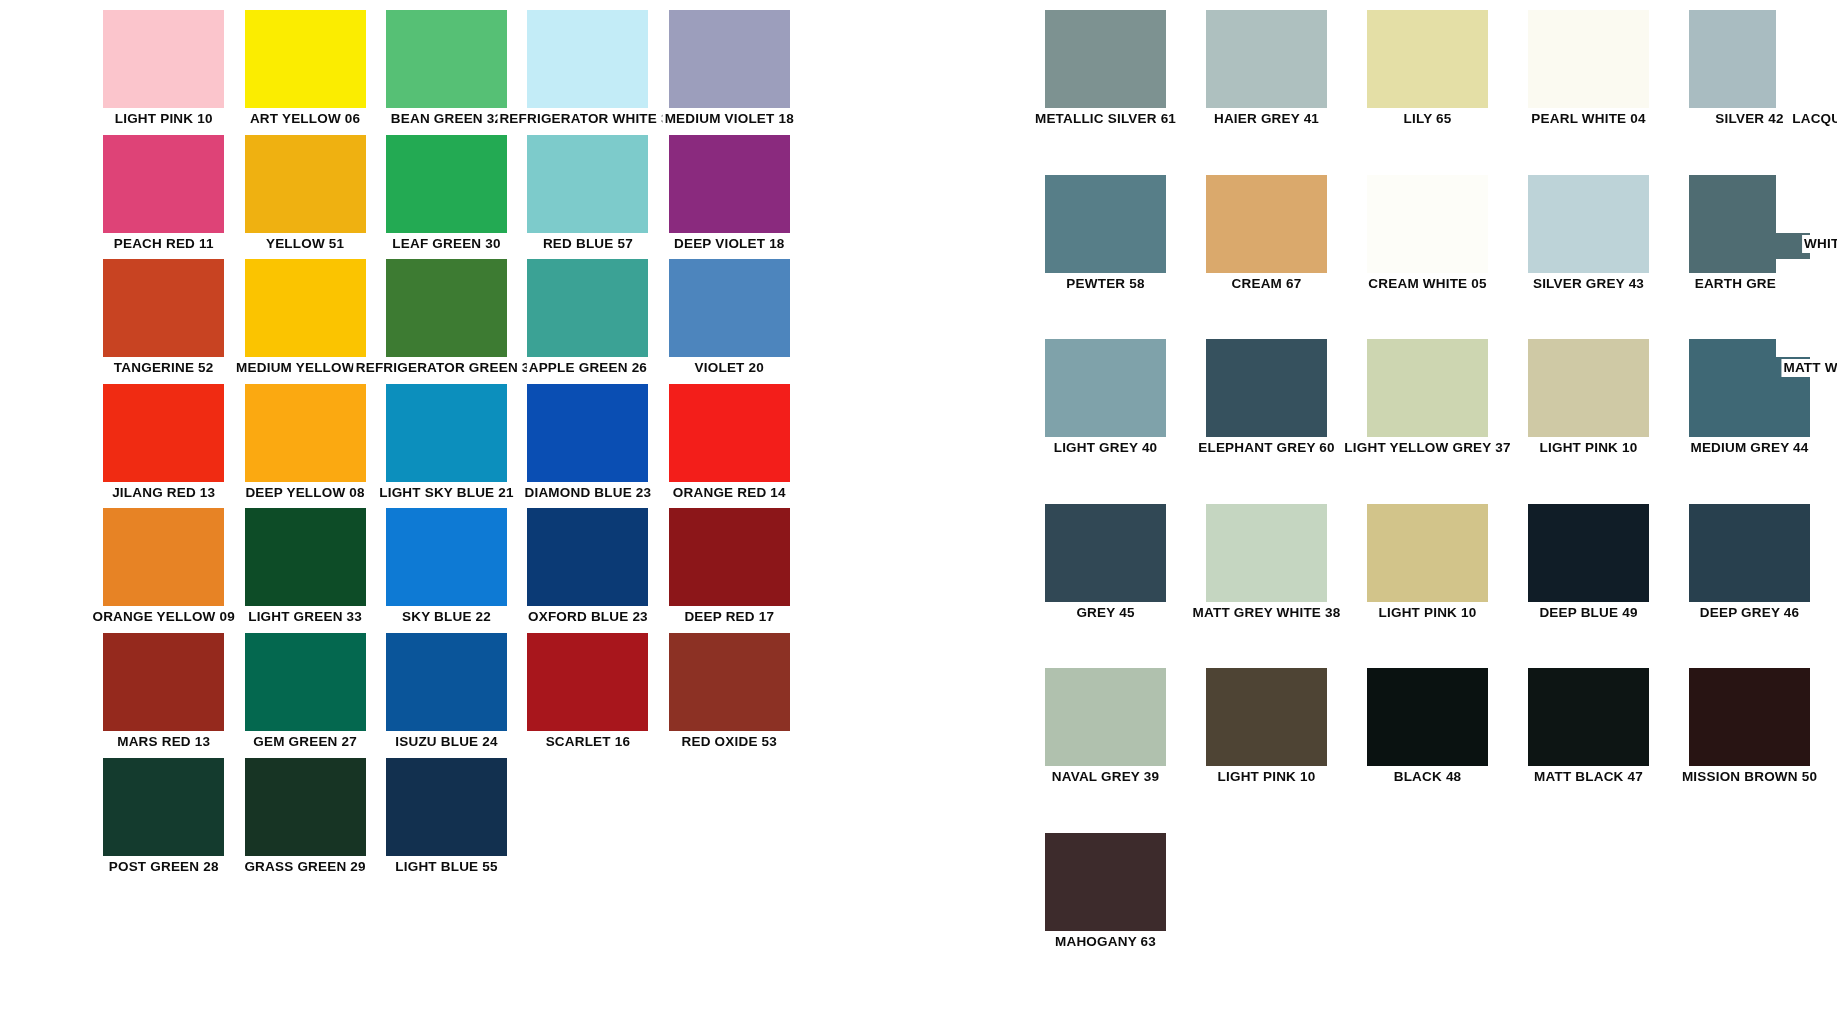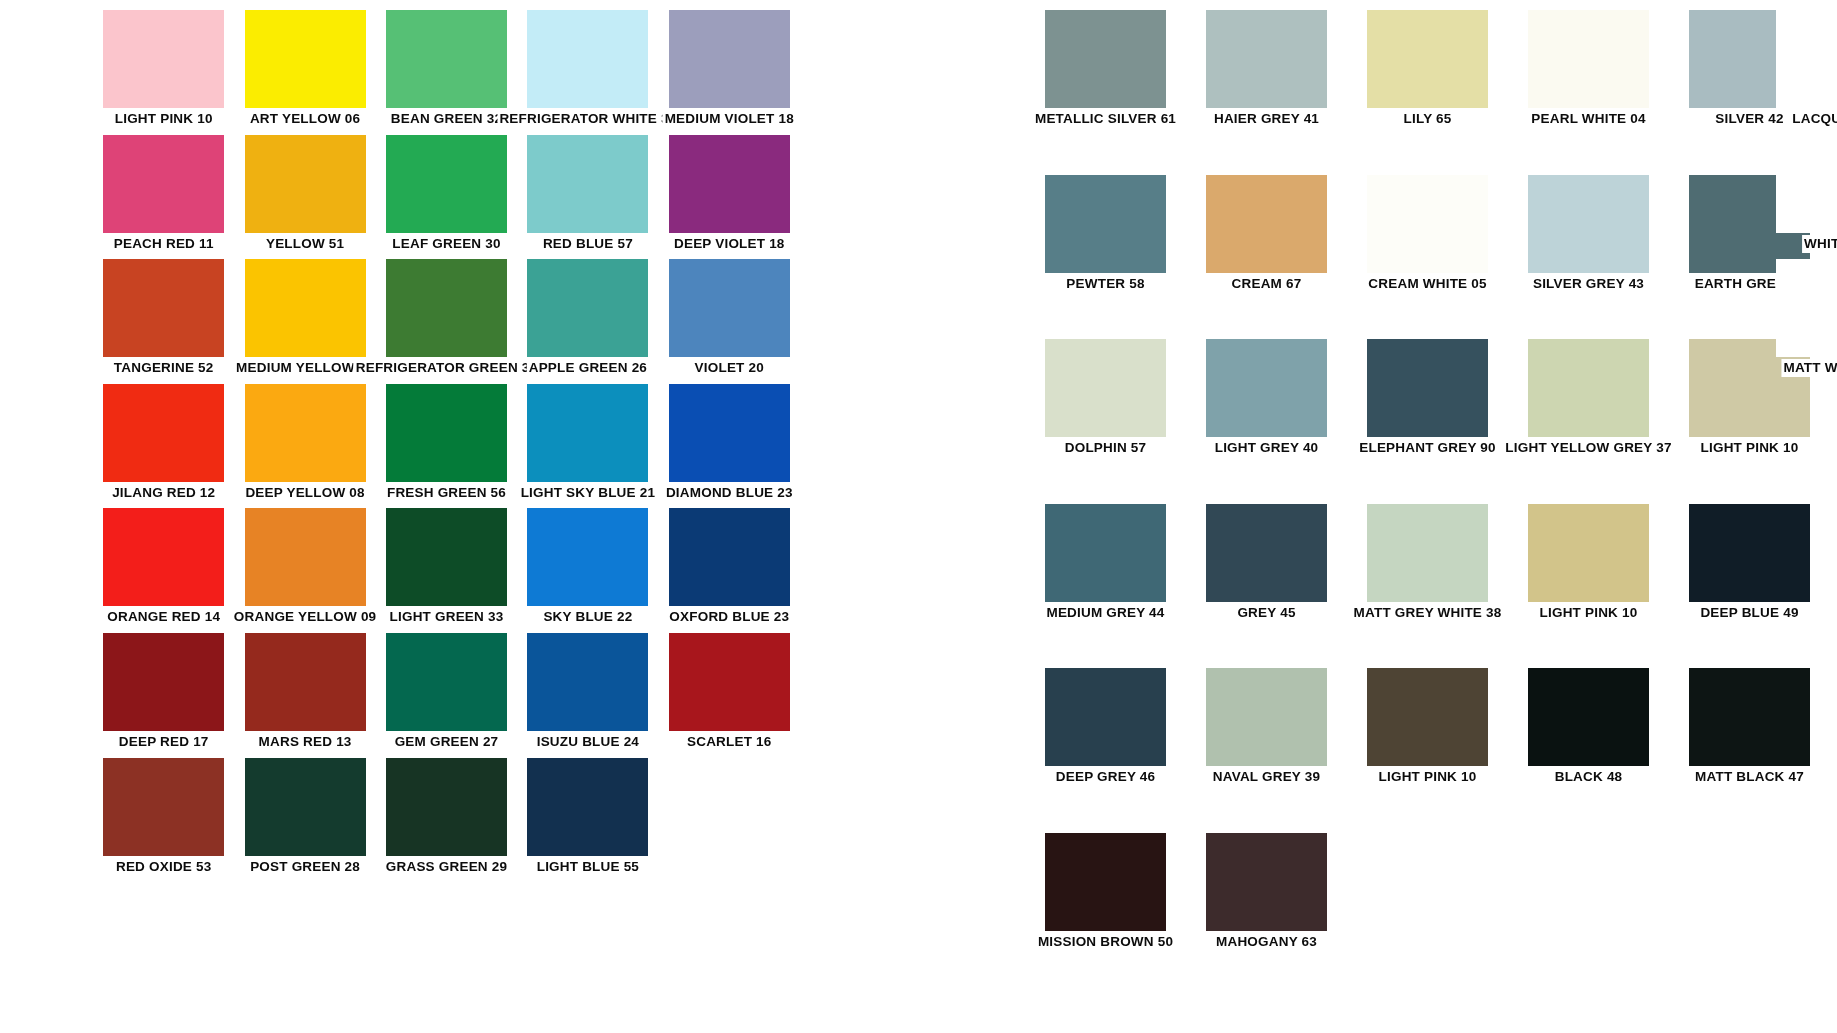--- a/index.html
+++ b/index.html
@@ -131,31 +131,27 @@
       <div class="cell">
         <div class="swatch" style="background: rgb(59, 162, 149);"></div>
         <div class="label">APPLE GREEN 26</div>
       </div>
       <div class="cell">
         <div class="swatch" style="background: rgb(77, 133, 189);"></div>
         <div class="label">VIOLET 20</div>
       </div>
       <div class="cell">
         <div class="swatch" style="background: rgb(240, 43, 18);"></div>
-        <div class="label">JILANG RED 12</div>
+        <div class="label">JILANG RED 13</div>
       </div>
       <div class="cell">
         <div class="swatch" style="background: rgb(251, 169, 17);"></div>
         <div class="label">DEEP YELLOW 08</div>
       </div>
       <div class="cell">
-        <div class="swatch" style="background: rgb(4, 123, 57);"></div>
-        <div class="label">FRESH GREEN 56</div>
-      </div>
-      <div class="cell">
         <div class="swatch" style="background: rgb(12, 143, 189);"></div>
         <div class="label">LIGHT SKY BLUE 21</div>
       </div>
       <div class="cell">
         <div class="swatch" style="background: rgb(10, 78, 179);"></div>
         <div class="label">DIAMOND BLUE 23</div>
       </div>
       <div class="cell">
         <div class="swatch" style="background: rgb(243, 30, 26);"></div>
         <div class="label">ORANGE RED 14</div>
@@ -248,30 +244,26 @@
       </div>
       <div class="cell">
         <div class="swatch" style="background: rgb(189, 211, 216);"></div>
         <div class="label">SILVER GREY 43</div>
       </div>
       <div class="cell">
         <div class="swatch" style="background: rgb(79, 108, 114);"></div>
         <div class="label">EARTH GREY 59</div>
       </div>
       <div class="cell">
-        <div class="swatch" style="background: rgb(217, 224, 203);"></div>
-        <div class="label">DOLPHIN 57</div>
-      </div>
-      <div class="cell">
         <div class="swatch" style="background: rgb(127, 162, 170);"></div>
         <div class="label">LIGHT GREY 40</div>
       </div>
       <div class="cell">
         <div class="swatch" style="background: rgb(54, 81, 94);"></div>
-        <div class="label">ELEPHANT GREY 90</div>
+        <div class="label">ELEPHANT GREY 60</div>
       </div>
       <div class="cell">
         <div class="swatch" style="background: rgb(205, 214, 177);"></div>
         <div class="label">LIGHT YELLOW GREY 37</div>
       </div>
       <div class="cell">
         <div class="swatch" style="background: rgb(207, 201, 165);"></div>
         <div class="label">LIGHT PINK 10</div>
       </div>
       <div class="cell">

